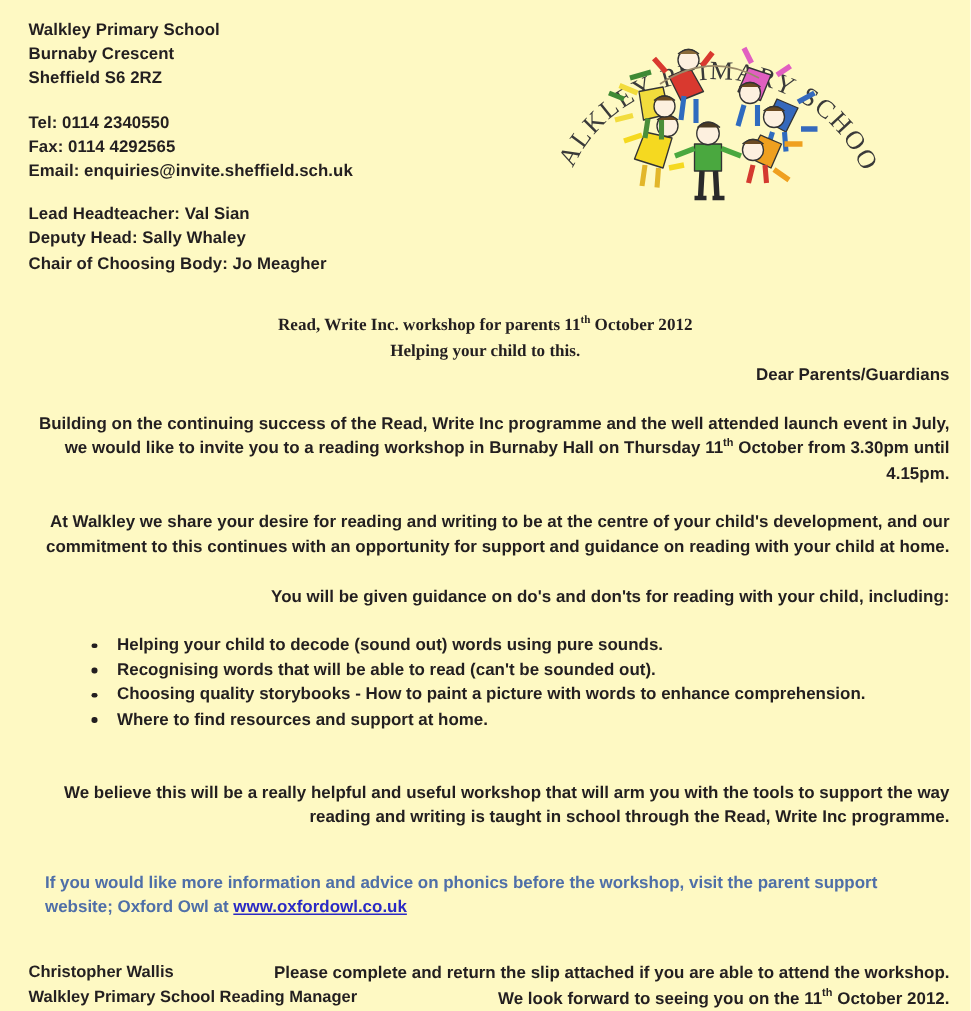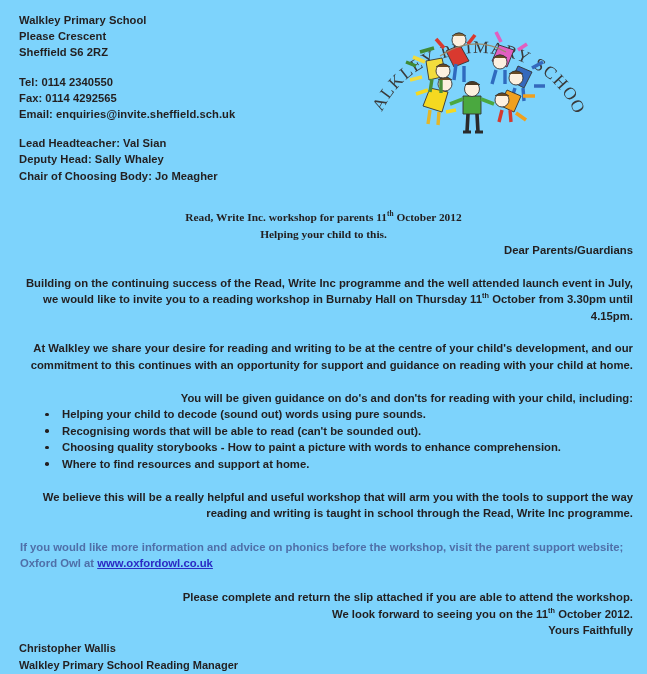--- a/index.html
+++ b/index.html
@@ -9,21 +9,21 @@
     background: #ffffff;
   }
   body {
     font-family: "Liberation Sans", sans-serif;
     color: #231f20;
   }
   #page {
     position: relative;
     width: 647px;
     height: 674px;
-    background: #7dd3fc;
+    background: #fef9c3;
     overflow: hidden;
   }
 
   
   .letterhead {
     position: absolute;
     left: 19px;
     top: 12px;
     width: 330px;
   }
@@ -86,21 +86,21 @@
   }
   .para sup {
     font-size: 7.3px;
     vertical-align: super;
     line-height: 0;
   }
   .spacer-sm { height: 16px; }
 
   .bullets {
     list-style: none;
-    margin: 0;
+    margin: 16px;
     padding: 0;
   }
   .bullets li {
     position: relative;
     padding-left: 43px;
     font-size: 11.3px;
     font-weight: bold;
     line-height: 16.6px;
     color: #231f20;
   }
@@ -112,21 +112,21 @@
     height: 3.6px;
     border-radius: 50%;
     background: #231f20;
   }
 
   .para-blue {
     font-size: 11.3px;
     font-weight: bold;
     line-height: 16.6px;
     color: #4f6fa8;
-    margin: 1px;
+    margin: 11px;
   }
   .weblink {
     color: #2a2ac4;
     text-decoration: underline;
     font-weight: bold;
   }
 
   
   .sign-block {
     position: absolute;
@@ -142,21 +142,21 @@
     white-space: nowrap;
   }
 </style>
 </head>
 <body>
 
 <div id="page">
 
   <div class="letterhead">
     <div class="lh-line">Walkley Primary School</div>
-    <div class="lh-line">Please Crescent</div>
+    <div class="lh-line">Burnaby Crescent</div>
     <div class="lh-line">Sheffield S6 2RZ</div>
     <div class="lh-gap"></div>
     <div class="lh-line">Tel: 0114 2340550</div>
     <div class="lh-line">Fax: 0114 4292565</div>
     <div class="lh-line">Email: enquiries@invite.sheffield.sch.uk</div>
     <div class="lh-gap"></div>
     <div class="lh-line">Lead Headteacher: Val Sian</div>
     <div class="lh-line">Deputy Head: Sally Whaley</div>
     <div class="lh-line">Chair of Choosing Body: Jo Meagher</div>
   </div>

